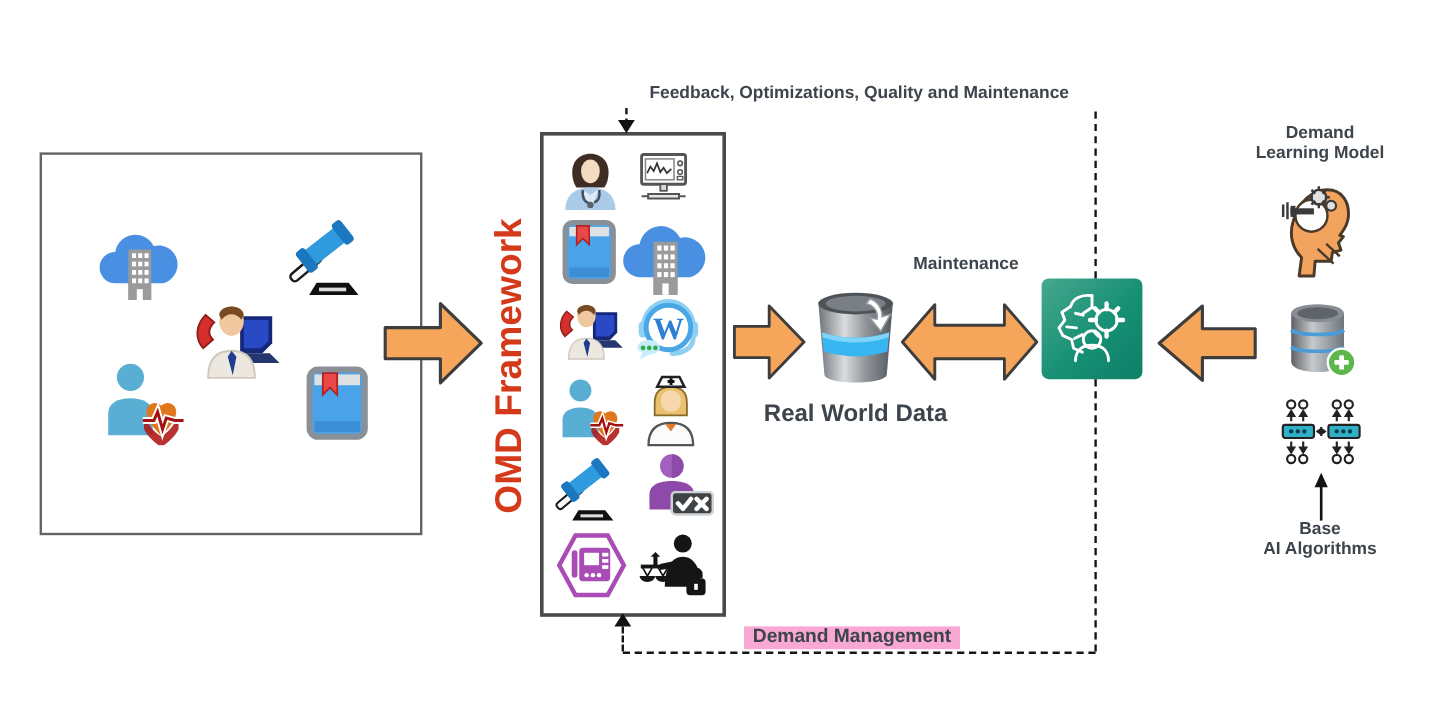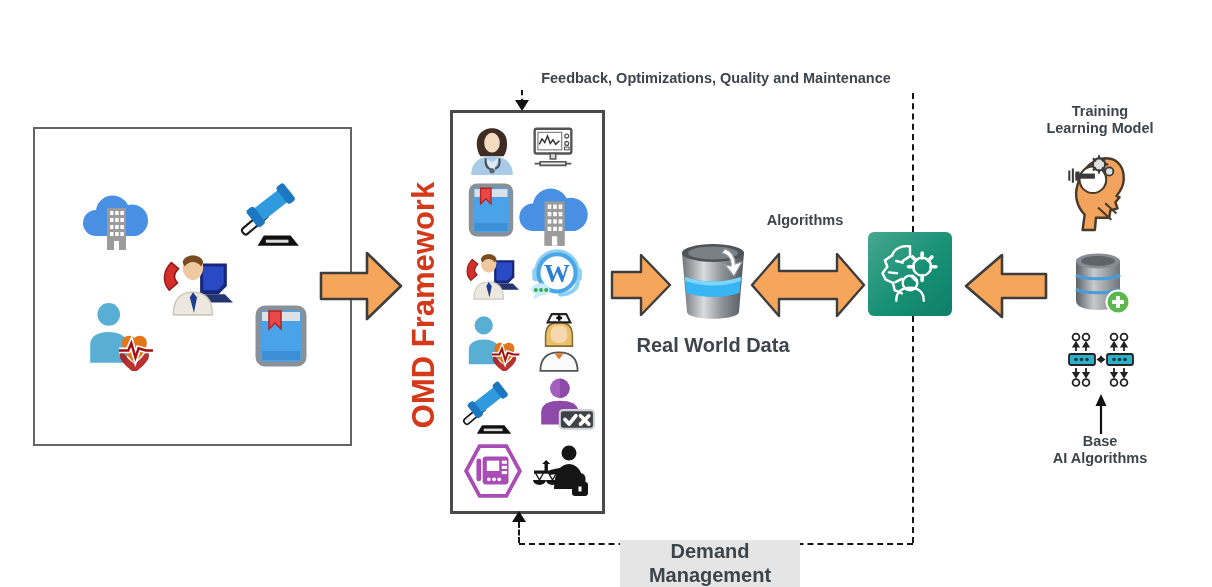--- a/index.html
+++ b/index.html
@@ -256,21 +256,21 @@
     </defs>
     <path d="M6 13 C6 4 68 4 68 13 L63 72 C62 81 12 81 11 72 Z" fill="url(#bkt)"></path>
     <ellipse cx="37" cy="13" rx="31" ry="9" fill="#4e5357"></ellipse>
     <ellipse cx="37" cy="13" rx="25" ry="6.5" fill="#797f85"></ellipse>
     <path d="M9 37 q28 9 56 0 l-1.5 16 q-26.5 8 -53 0 z" fill="#38b6f3"></path>
     <path d="M9 37 q28 9 56 0 l-0.4 4 q-27.6 9 -55.2 0 z" fill="#7fd4fa"></path>
     <path d="M49 9 a15 15 0 0 1 10 15 l7 -2 -8 14 -9 -11 6 1 a11 11 0 0 0 -9 -13 z" fill="#fff" stroke="#9aa0a5" stroke-width="1.2"></path>
   </svg>
   <div class="lbl" style="left:633px;top:334px;width:160px;font-size:20px;">Real World Data</div>
 
-  <div class="lbl" style="left:730px;top:212px;width:150px;font-size:14.5px;">Algorithms</div>
+  <div class="lbl" style="left:730px;top:212px;width:150px;font-size:14.5px;">Maintenance</div>
   <svg class="abs" style="left:749px;top:250px" width="118" height="70" viewBox="0 0 118 70">
     <path d="M30 21 V4 L3 35 L30 66 V49 H88 V66 L115 35 L88 4 V21 Z" stroke="#3d3d3d" stroke-width="2.4" stroke-linejoin="round" fill="#f6a65b"></path>
   </svg>
 
   <div id="ai-box" class="abs">
     <svg class="abs" style="left:8px;top:8px" width="68" height="68" viewBox="0 0 84 84">
       <g fill="none" stroke="#fff" stroke-width="3" stroke-linecap="round" stroke-linejoin="round">
         <circle cx="57" cy="33" r="11"></circle>
         <g stroke-width="4.5">
           <path d="M57 16 v6 M57 44 v6 M40 33 h6 M68 33 h6 M45 21 l4 4 M69 21 l-4 4 M45 45 l4 4"></path>
@@ -280,21 +280,21 @@
         <circle cx="42" cy="53" r="9"></circle>
         <path d="M25 75 c0 -11 7 -16 17 -16 s17 5 17 16"></path>
       </g>
     </svg>
   </div>
 
   <svg class="abs" style="left:963px;top:250px" width="86" height="72" viewBox="0 0 86 72">
     <path d="M83 24 H39 V5 L3 36 L39 67 V48 H83 Z" stroke="#3d3d3d" stroke-width="2.6" stroke-linejoin="round" fill="#f6a65b"></path>
   </svg>
 
-  <div class="lbl" style="left:1025px;top:103px;width:150px;font-size:14.5px;">Training
+  <div class="lbl" style="left:1025px;top:103px;width:150px;font-size:14.5px;">Demand
 Learning Model</div>
 
   <svg class="abs" style="left:1066px;top:150px" width="64" height="82" viewBox="0 0 60 80">
     <path d="M15 78 L17 63 C9 55 7 44 10 34 C14 18 26 8 38 8 C50 8 56 18 55 30 C54.5 37 51 41 48 45 L51 46 L47 51 L49 57 L42 59 L41 66 L28 66 L27 78 Z" fill="#f2a45f" stroke="#4a3a28" stroke-width="2.4" stroke-linejoin="round"></path>
     <path d="M30 56 l13 12 M37 52 l11 10" stroke="#4a3a28" stroke-width="2" fill="none"></path>
     <circle cx="25" cy="29" r="13" fill="#fff" stroke="#4a3a28" stroke-width="2"></circle>
     <g>
       <circle cx="31" cy="14" r="6" fill="#e0e0e0" stroke="#3a3a3a" stroke-width="2"></circle>
       <path d="M31 5 v4 M31 19 v4 M22 14 h4 M36 14 h4 M25 8 l3 3 M37 8 l-3 3 M25 20 l3 -3 M37 20 l-3 -3" stroke="#3a3a3a" stroke-width="2"></path>
       <circle cx="41" cy="21" r="4" fill="#e0e0e0" stroke="#3a3a3a" stroke-width="1.8"></circle>
@@ -366,15 +366,15 @@
   <div class="lbl" style="left:1025px;top:433px;width:150px;font-size:14.5px;">Base
 AI Algorithms</div>
   <div class="dash-v" style="left:521px;top:90px;height:14px;"></div>
   <div class="arrowhead-down" style="left:515px;top:100px;"></div>
   <div class="dash-v" style="left:912px;top:93px;height:139px;"></div>
 
   <div class="dash-v" style="left:912px;top:316px;height:227px;"></div>
   <div class="dash-h" style="left:519px;top:543px;width:394px;"></div>
   <div class="dash-v" style="left:518px;top:522px;height:21px;"></div>
   <div class="arrowhead-up" style="left:512px;top:511px;"></div>
-  <div class="lbl" style="left:620px;top:540px;width:180px;font-size:20px;background:#e5e5e5;">Demand Management</div>
+  <div class="lbl" style="left:620px;top:522px;width:180px;font-size:16px;background:#f9a8d4;">Demand Management</div>
 
 </div>
 
 </body></html>

